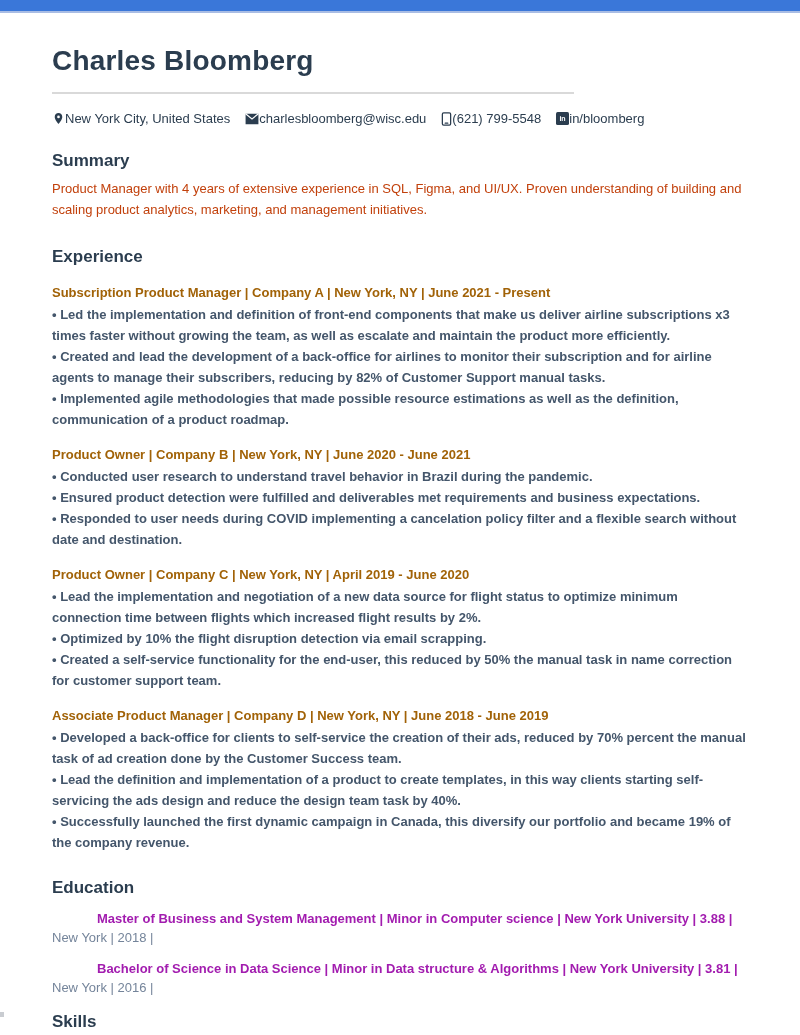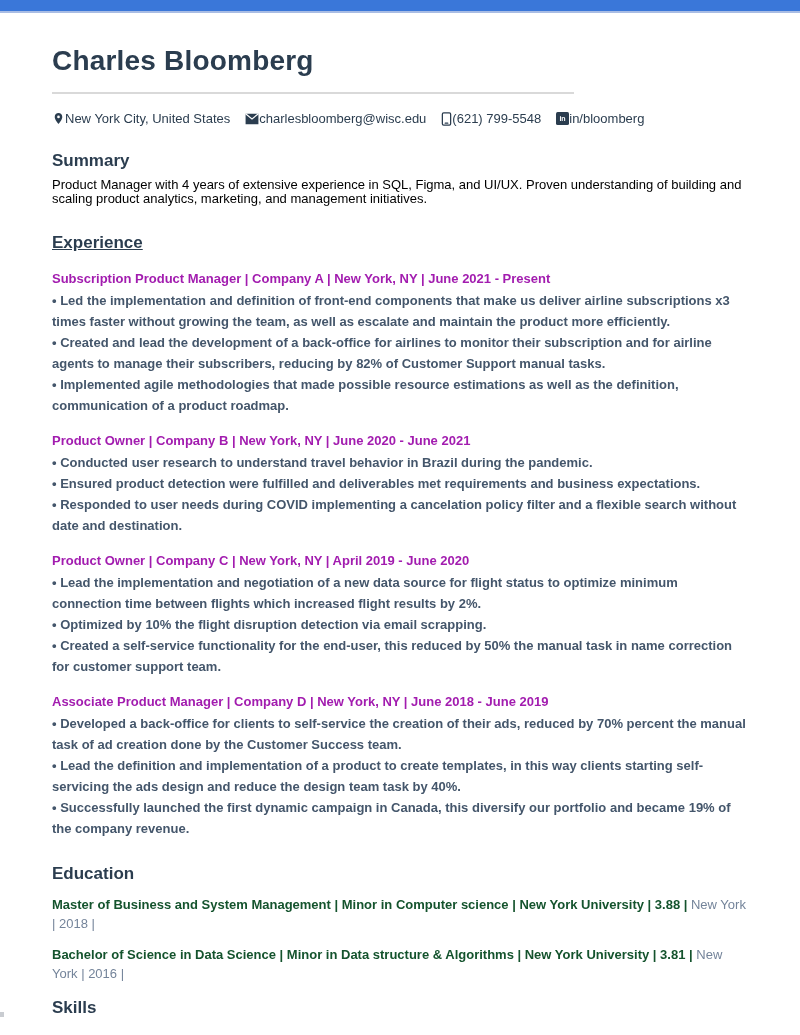--- a/index.html
+++ b/index.html
@@ -50,54 +50,55 @@
   .contact-item svg { display: block; }
   h2.section-title {
     font-size: 17px;
     font-weight: 700;
     color: #2b3d4f;
     margin: 22px 0 6px 0;
     line-height: 22px;
   }
   .body-text {
     font-size: 13px;
-    line-height: 14px;
+    line-height: 21px;
     margin: 0;
-    color: #000000;
+    color: #c2410c;
   }
   .job { margin-top: 15px; }
   .job-header {
     font-size: 13px;
     line-height: 19px;
     font-weight: 700;
-    color: #a21caf;
+    color: #a16207;
     margin: 0 0 2px 0;
   }
   .bullet {
     font-size: 13px;
     line-height: 21px;
     margin: 0;
     color: #44566b;
     font-weight: bold;
   }
   .degree {
     font-size: 13px;
     line-height: 19px;
     margin: 0 0 12px 0;
   }
   .degree .degree-bold {
     font-weight: 700;
-    color: #14532d;
+    color: #a21caf;
+    margin-left: 45px;
   }
   .degree .degree-light {
     font-weight: 400;
     color: #74849a;
   }
   .section-summary h2 { margin-top: 24px; }
-  .section-experience h2 { margin-top: 26px; margin-bottom: 12px; text-decoration: underline; }
+  .section-experience h2 { margin-top: 26px; margin-bottom: 12px; }
   .section-education h2 { margin-top: 24px; margin-bottom: 10px; }
   .section-skills h2 { margin-top: 14px; margin-bottom: 6px; }
   .page-artifact {
     position: absolute;
     left: 0;
     top: 1012px;
     width: 4px;
     height: 5px;
     background: #c9ccd1;
   }

